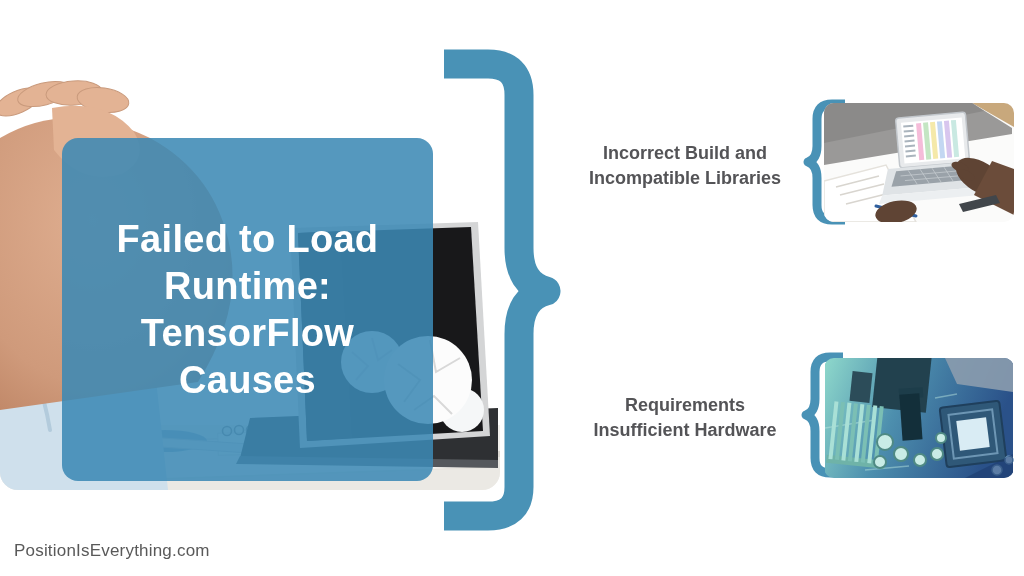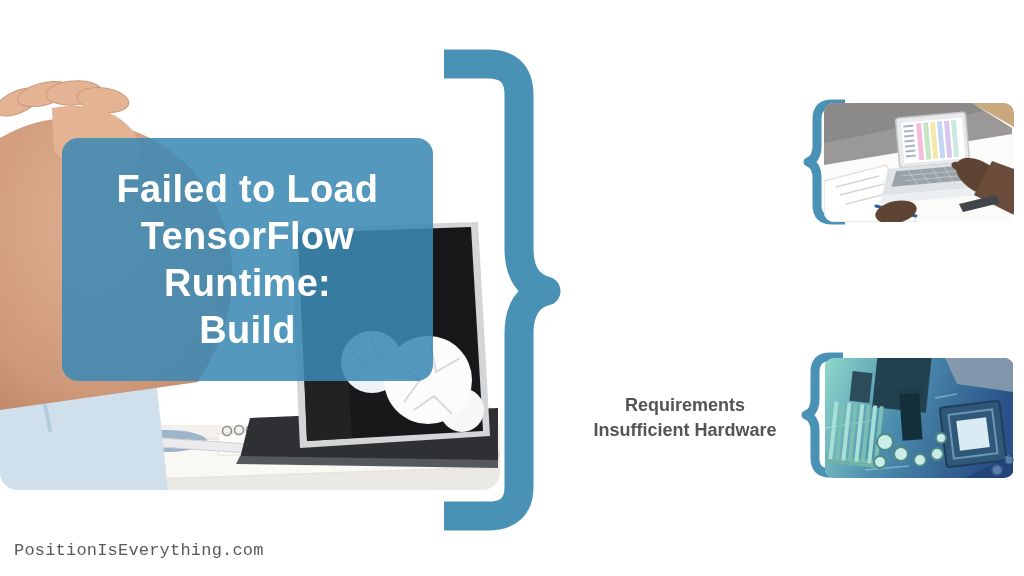--- a/index.html
+++ b/index.html
@@ -8,21 +8,21 @@
     font-family: "Liberation Sans", sans-serif;
     background: #ffffff;
     position: relative;
     overflow: hidden;
   }
   .canvas { position: absolute; inset: 0; width: 1024px; height: 576px; background: #ffffff; }
 
   .left-photo { position: absolute; left: 0; top: 80px; width: 500px; height: 410px; }
 
   .title-box {
-    position: absolute; left: 62px; top: 138px; width: 371px; height: 243px;
+    position: absolute; left: 62px; top: 138px; width: 371px; height: 343px;
     background: rgba(60,137,180,0.87);
     border-radius: 16px;
     display: flex; flex-direction: column; justify-content: center; align-items: center;
     text-align: center;
   }
   .title-line {
     color: #ffffff; font-size: 38px; font-weight: 700; line-height: 47px; letter-spacing: 0.3px;
   }
 
   .big-brace { position: absolute; left: 442px; top: 45px; width: 122px; height: 500px; }
@@ -38,21 +38,21 @@
   .small-brace.first  { left: 802px; top: 98px; }
   .small-brace.second { left: 800px; top: 351px; }
 
   .cause-photo { position: absolute; border-radius: 10px; overflow: hidden; }
   .cause-photo.first  { left: 824px; top: 103px; width: 190px; height: 119px; }
   .cause-photo.second { left: 824px; top: 358px; width: 190px; height: 120px; }
   .cause-photo svg { display: block; }
 
   .footer {
     position: absolute; left: 14px; top: 541px;
-    color: #595959; font-size: 17px; font-weight: 400; letter-spacing: 0.2px; font-family: Liberation Mono, monospace;
+    color: #595959; font-size: 17px; font-weight: 400; letter-spacing: 0.2px;
   }
 </style>
 </head>
 <body>
 
 <div class="canvas">
 
   <svg class="left-photo" viewBox="0 0 500 410" aria-hidden="true">
     <defs>
       <clipPath id="photoClip">
@@ -133,29 +133,33 @@
           <ellipse cx="74" cy="13" rx="28" ry="12" transform="rotate(-4 74 13)"></ellipse>
           <ellipse cx="103" cy="20" rx="26" ry="12" transform="rotate(8 103 20)"></ellipse>
           <path d="M52 28 Q 106 18 134 52 Q 150 78 122 94 Q 82 106 54 70 Z" stroke="none"></path>
         </g>
       </g>
     </g>
   </svg>
 
   <div class="title-box">
     <div class="title-line">Failed to Load</div>
+    <div class="title-line">Runtime:</div>
     <div class="title-line">TensorFlow</div>
-    <div class="title-line">Runtime:</div>
-    <div class="title-line">Build</div>
+    <div class="title-line">Causes</div>
   </div>
 
   <svg class="big-brace" viewBox="0 0 122 500" aria-hidden="true">
     <path d="M 2 19 H 46 Q 77 19 77 50 V 203 Q 77 239 104 246 Q 77 253 77 289 V 442 Q 77 471 46 471 H 2" fill="none" stroke="#4992b6" stroke-width="29" stroke-linecap="butt" stroke-linejoin="round"></path>
   </svg>
 
+  <div class="cause-label first">
+    <div>Incorrect Build and</div>
+    <div>Incompatible Libraries</div>
+  </div>
 
   <svg class="small-brace first" viewBox="0 0 46 130" aria-hidden="true">
     <path d="M 43 6 H 30 Q 15 6 15 21 V 48 Q 15 61 6 64 Q 15 67 15 80 V 107 Q 15 122 30 122 H 43" fill="none" stroke="#4992b6" stroke-width="9" stroke-linecap="butt" stroke-linejoin="round"></path>
   </svg>
 
   <div class="cause-photo first">
     <svg width="190" height="119" viewBox="0 0 190 119" aria-hidden="true">
       <rect x="0" y="0" width="190" height="119" fill="#fbfbfa"></rect>
       <polygon points="148,0 190,0 190,24" fill="#c8a87c"></polygon>
       <polygon points="0,0 148,0 188,25 188,31 60,52 0,62" fill="#9a9998"></polygon>

